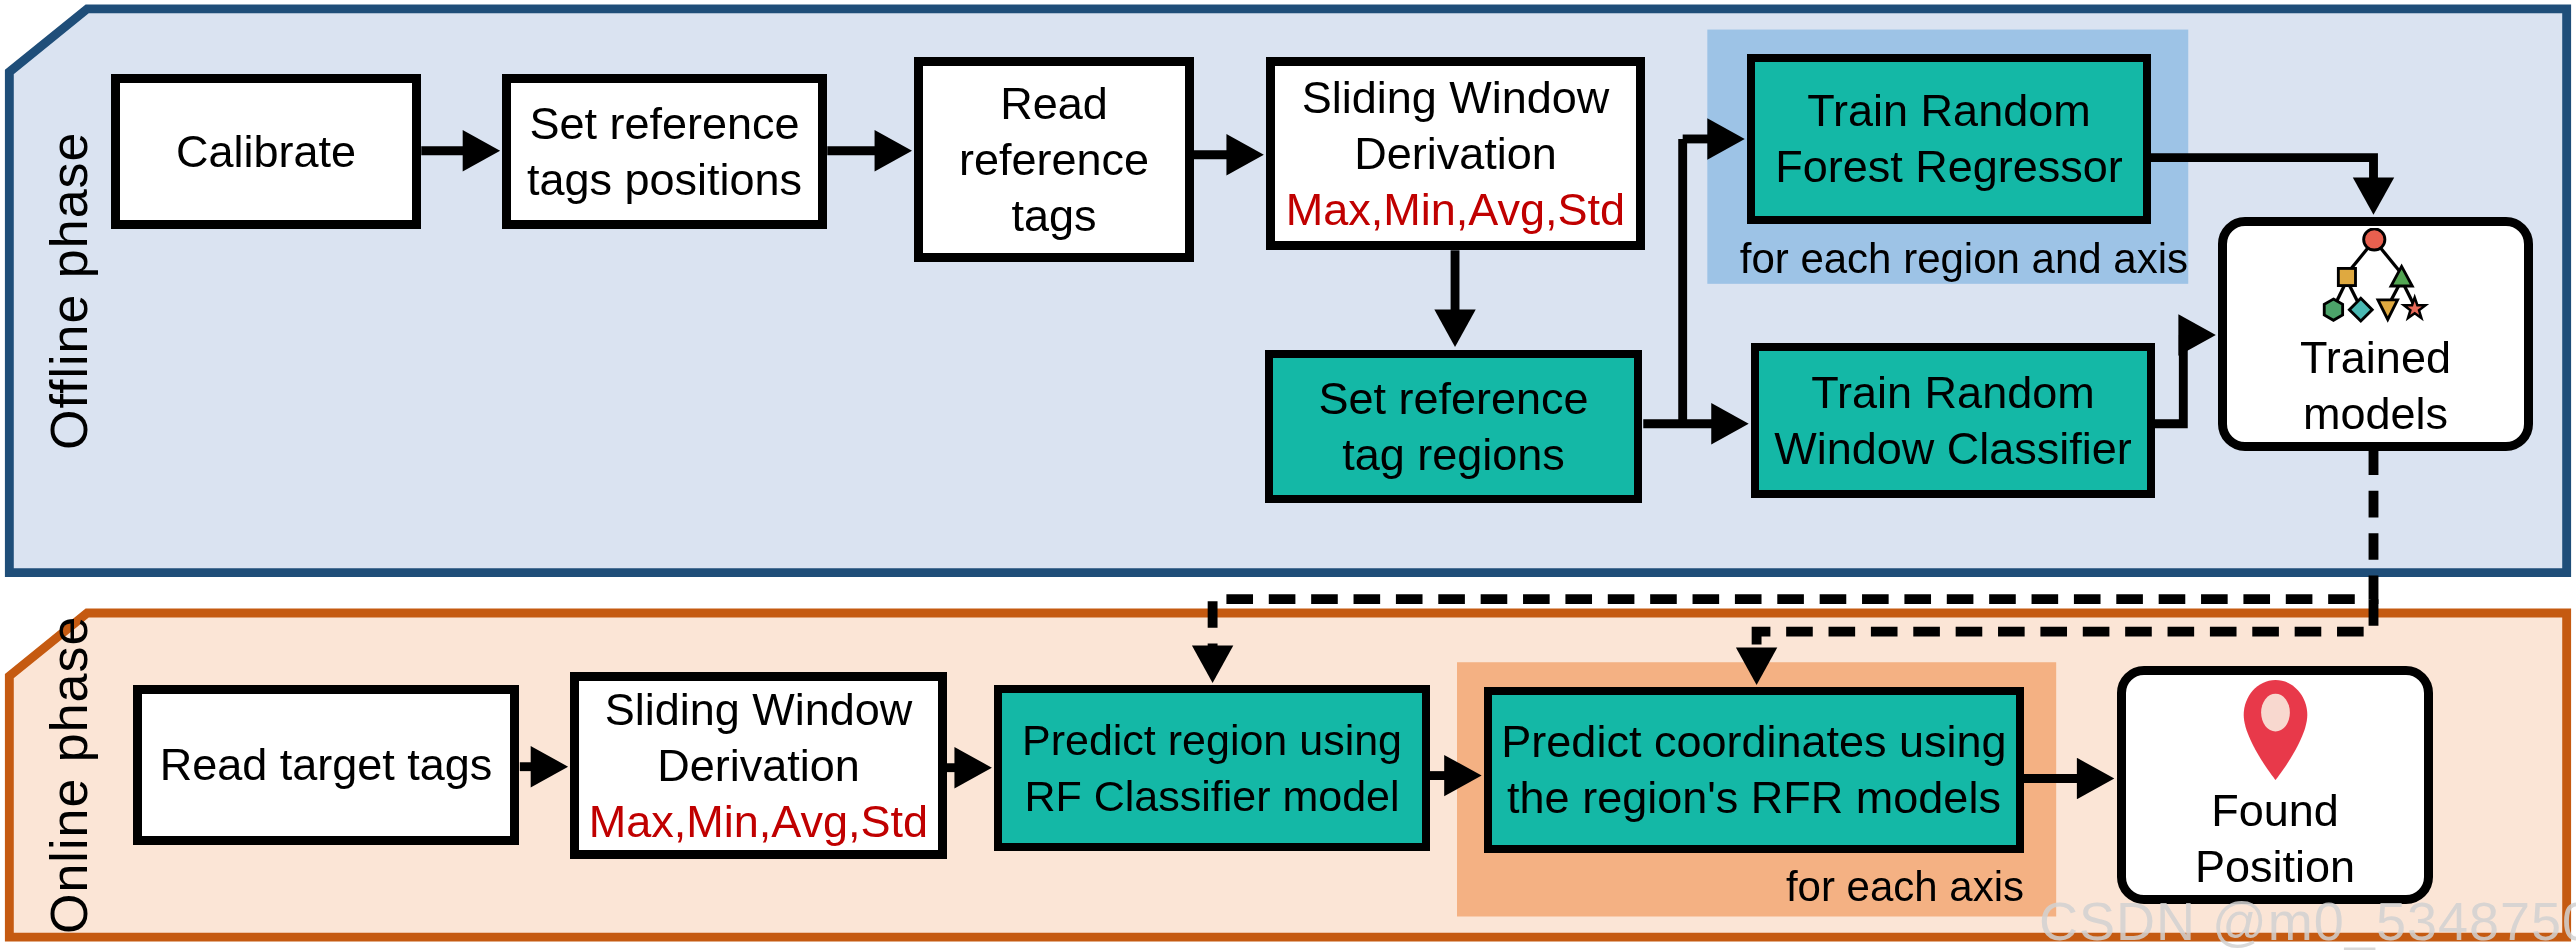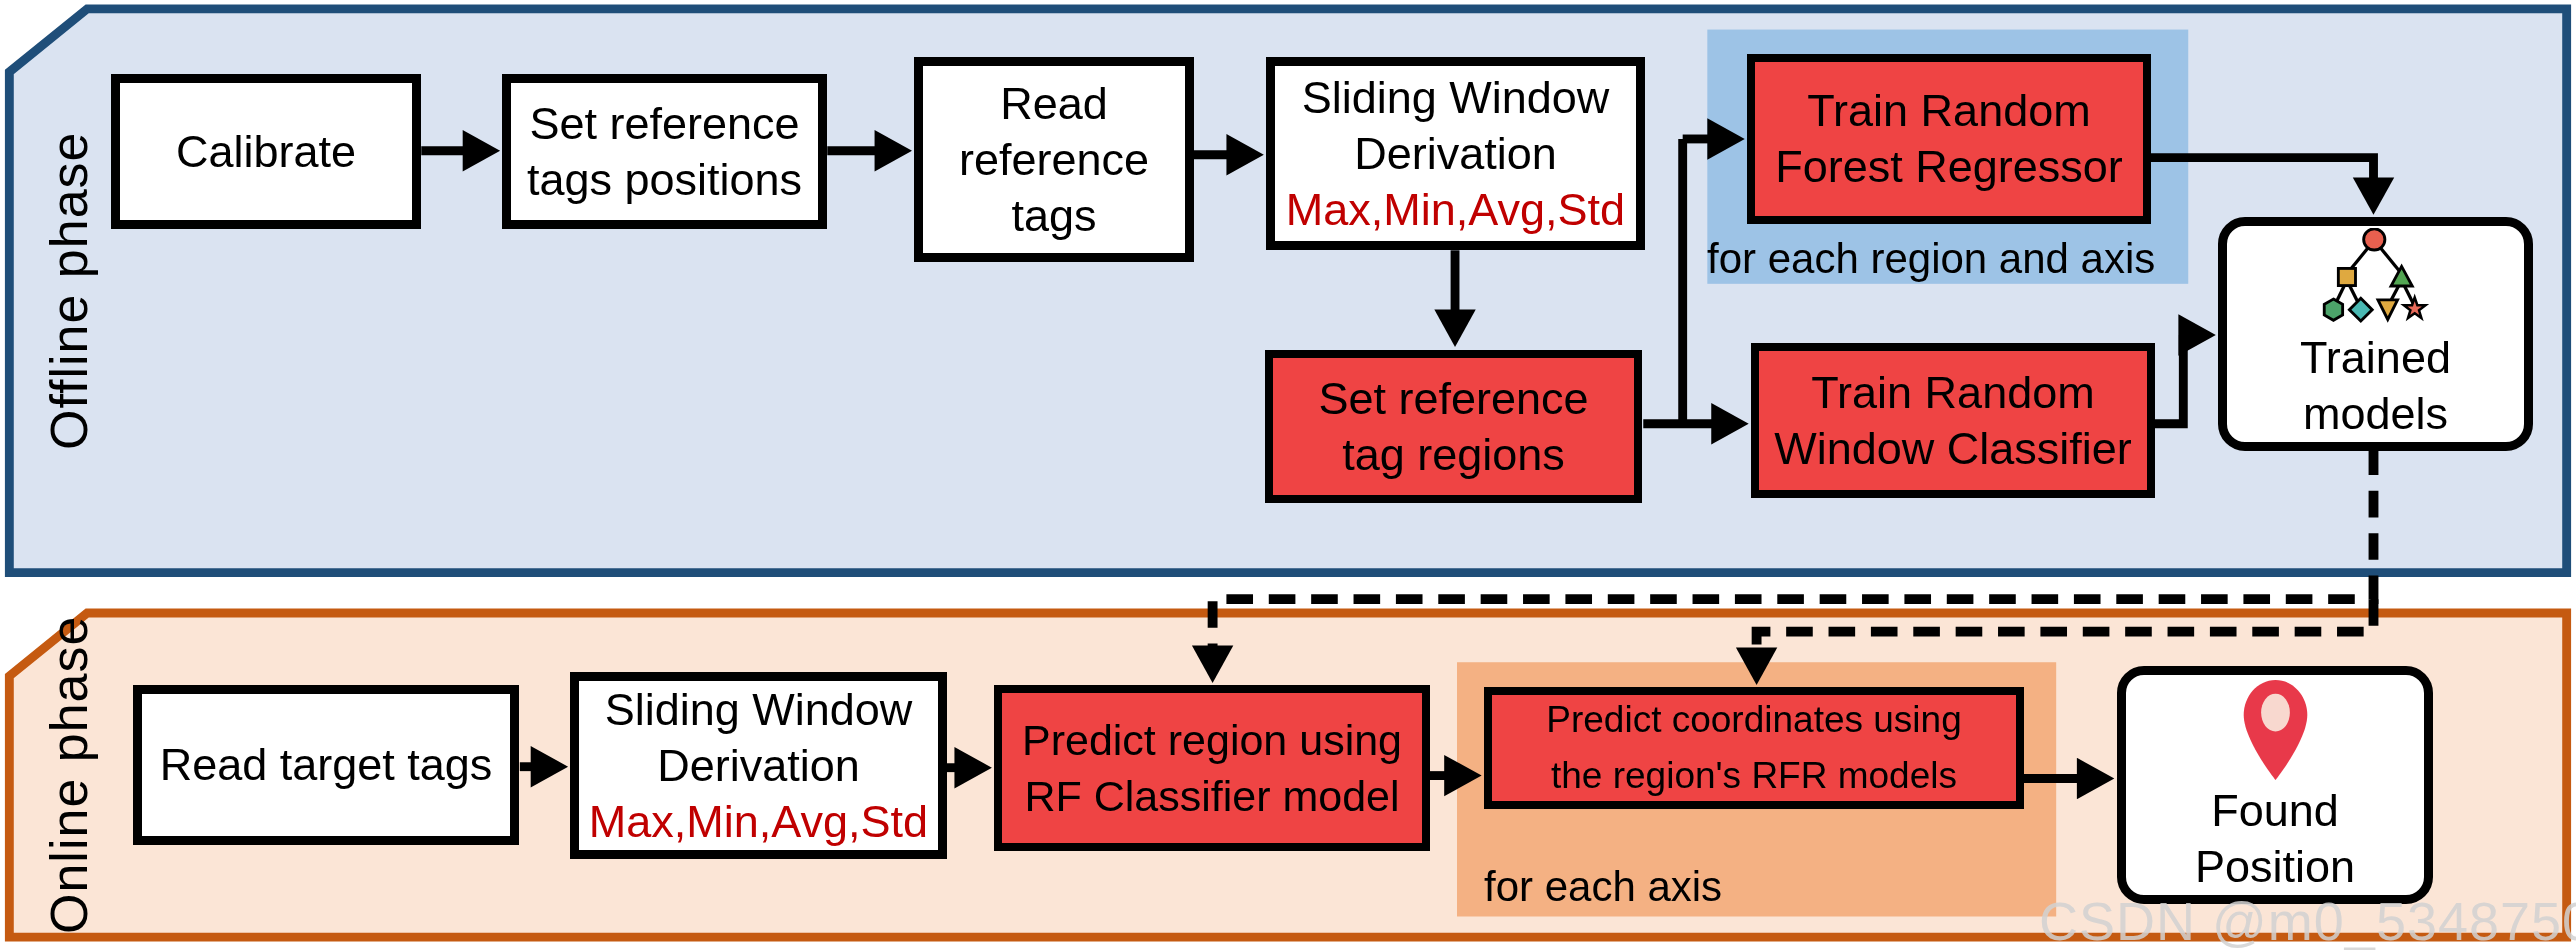--- a/index.html
+++ b/index.html
@@ -6,25 +6,25 @@
   .canvas{
     position:relative;width:2576px;height:950px;background:#ffffff;overflow:hidden;
     font-family:"Liberation Sans", sans-serif;color:#000;
   }
   .layer{position:absolute;left:0;top:0;}
   .node{
     position:absolute;display:flex;flex-direction:column;align-items:center;justify-content:center;
     text-align:center;font-size:45px;line-height:56px;background:#ffffff;border:9px solid #000;
     box-sizing:border-box;
   }
-  .node.yellow{background:#ef4444;border-width:8px;}
+  .node.yellow{background:#14b8a6;border-width:8px;}
   .node.rounded{border-radius:27px;}
   .node .red{color:#c00000;}
   .caption{
-    position:absolute;text-align:left;font-size:42px;line-height:47px;
+    position:absolute;text-align:right;font-size:42px;line-height:47px;
   }
   .vlabel{
     position:absolute;writing-mode:vertical-rl;transform:rotate(180deg);
     text-align:center;font-size:52px;letter-spacing:1px;
   }
   .watermark{
     position:absolute;left:2039px;top:890px;font-size:54px;color:#d2d2d2;opacity:.85;
     white-space:nowrap;letter-spacing:1px;
   }
   .icon-tree{margin-top:2px;}
@@ -153,21 +153,21 @@
     <span>Sliding Window</span>
     <span>Derivation</span>
     <span class="red">Max,Min,Avg,Std</span>
   </div>
 
   <div class="node yellow" style="left:994px;top:685px;width:436px;height:166px;font-size:43px">
     <span>Predict region using</span>
     <span>RF Classifier model</span>
   </div>
 
-  <div class="node yellow" style="left:1484px;top:687px;width:540px;height:122px;font-size:37px">
+  <div class="node yellow" style="left:1484px;top:687px;width:540px;height:166px;font-size:45px">
     <span>Predict coordinates using</span>
     <span>the region's RFR models</span>
   </div>
   <div class="caption" style="left:1484px;top:863px;width:540px">for each axis</div>
 
   <div class="node rounded" style="left:2117px;top:666px;width:316px;height:238px">
     <svg class="icon-pin" width="87" height="121" viewBox="0 0 100 140">
       <path d="M50,4 C26,4 8,26 8,50 C8,84 50,136 50,136 C50,136 92,84 92,50 C92,26 74,4 50,4 Z" fill="#e8394a"></path>
       <ellipse cx="50" cy="47" rx="19" ry="25" fill="#f8d8cf"></ellipse>
     </svg>

